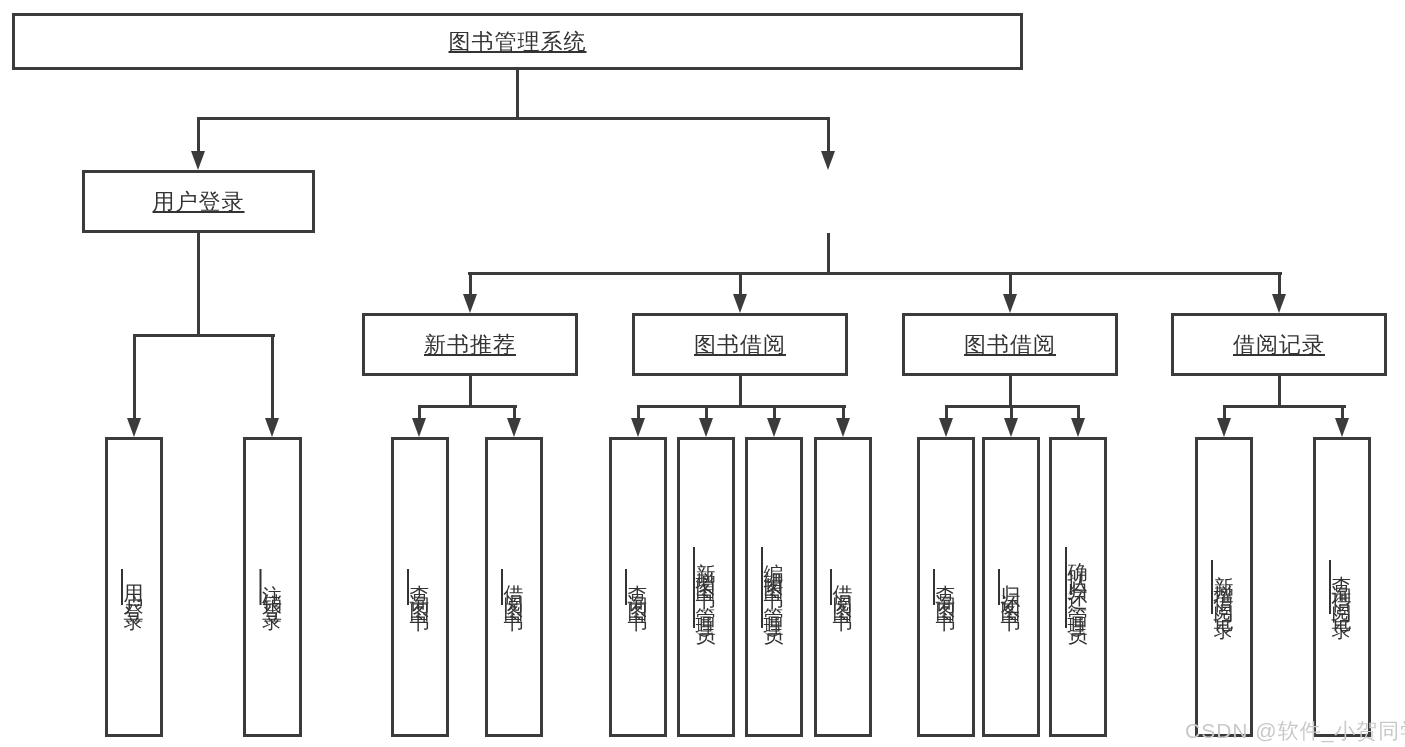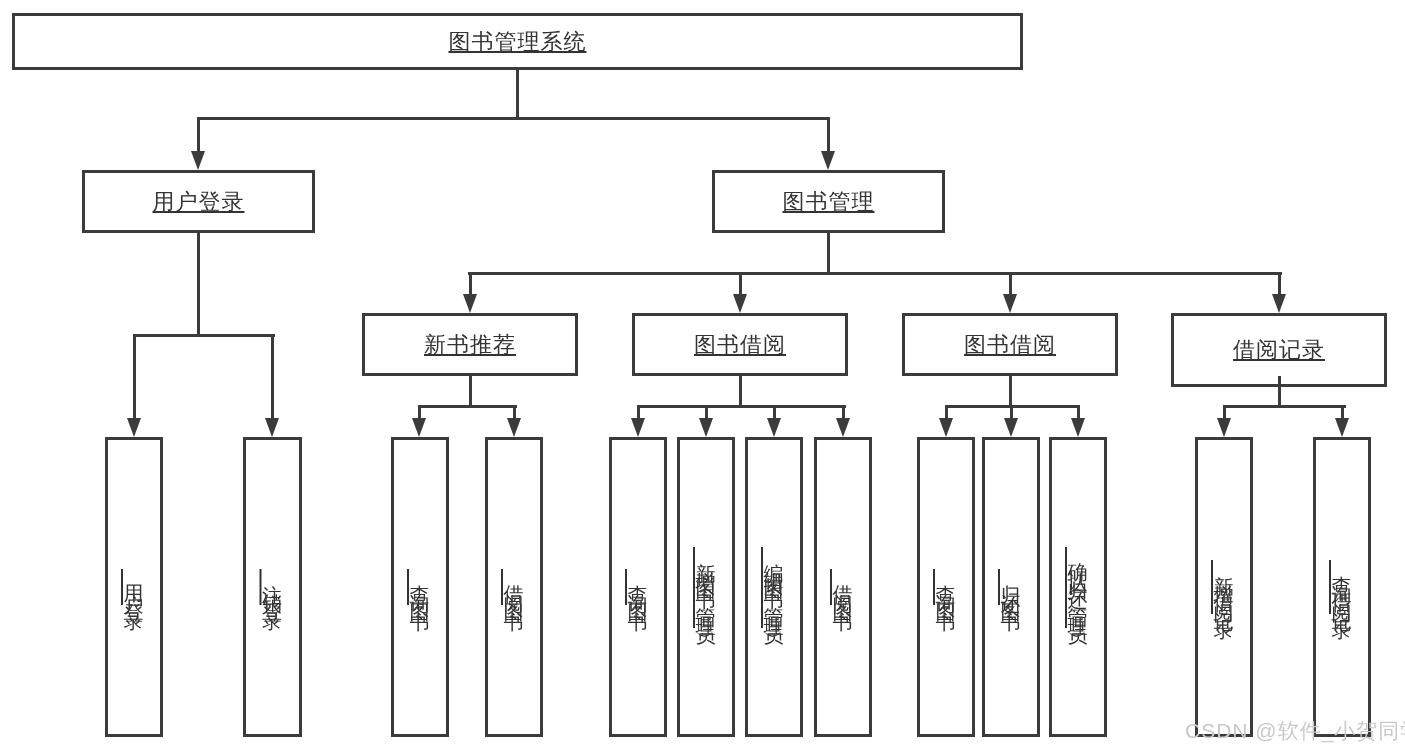--- a/index.html
+++ b/index.html
@@ -51,23 +51,20 @@
       <div class="tip"></div>
     </div>
   <div class="varrow" style="left:820px;top:118px;height:52px">
       <div class="shaft"></div>
       <div class="tip"></div>
     </div>
 
   <div class="box h" style="left:82px;top:170px;width:233px;height:63px">
     <span>用户登录</span>
   </div>
-  <div class="box h" style="left:712px;top:170px;width:233px;height:63px">
-    <span>图书管理</span>
-  </div>
 
   <div class="vline" style="left:196.5px;top:233px;height:103px"></div>
   <div class="hline" style="left:132.5px;top:333.5px;width:142px"></div>
   <div class="varrow" style="left:126px;top:335px;height:102px">
       <div class="shaft"></div>
       <div class="tip"></div>
     </div>
   <div class="varrow" style="left:264px;top:335px;height:102px">
       <div class="shaft"></div>
       <div class="tip"></div>
@@ -94,21 +91,21 @@
 
   <div class="box h" style="left:632px;top:313px;width:216px;height:63px">
     <span>图书借阅</span>
   </div>
   <div class="box h" style="left:362px;top:313px;width:216px;height:63px">
     <span>新书推荐</span>
   </div>
   <div class="box h" style="left:902px;top:313px;width:216px;height:63px">
     <span>图书借阅</span>
   </div>
-  <div class="box h" style="left:1171px;top:313px;width:216px;height:74px">
+  <div class="box h" style="left:1171px;top:313px;width:216px;height:63px">
     <span>借阅记录</span>
   </div>
 
   <div class="vline" style="left:468.5px;top:376px;height:32px"></div>
   <div class="hline" style="left:417.5px;top:404.5px;width:99px"></div>
   <div class="varrow" style="left:411px;top:406px;height:31px">
       <div class="shaft"></div>
       <div class="tip"></div>
     </div>
   <div class="varrow" style="left:506px;top:406px;height:31px">

